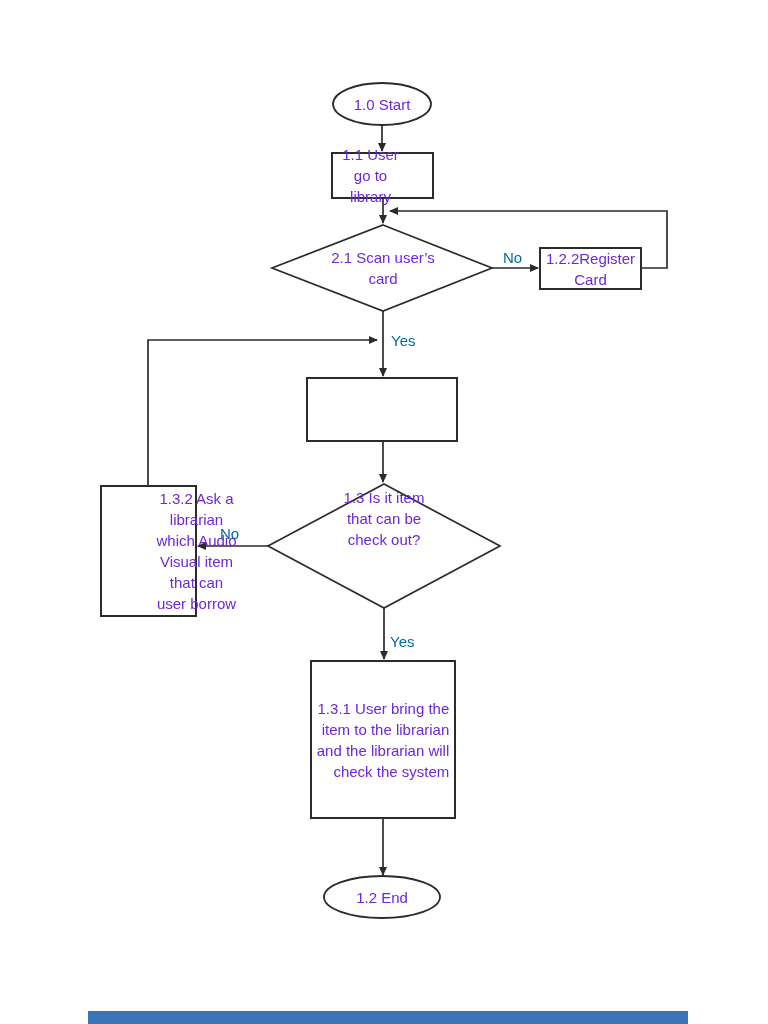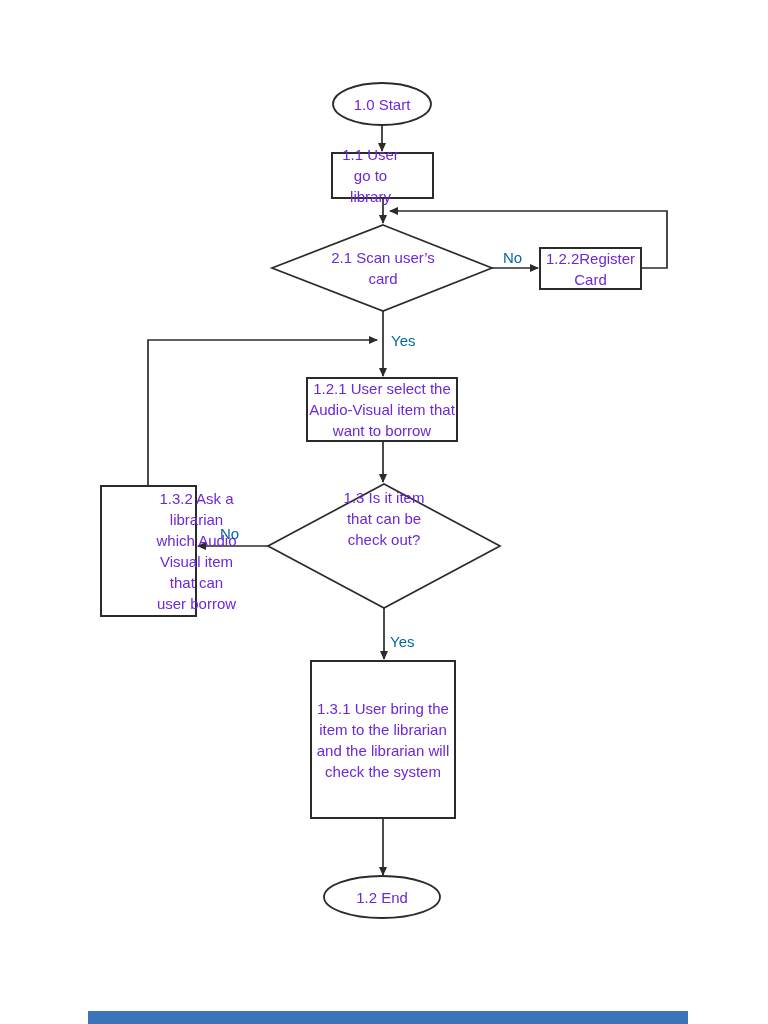--- a/index.html
+++ b/index.html
@@ -81,33 +81,30 @@
     <ellipse cx="382" cy="897" rx="58" ry="21" fill="#ffffff" stroke="#2b2b2b" stroke-width="1.8"></ellipse>
   </svg>
 
   <div class="lbl" style="left:333px; top:84px;  width:98px;  height:41px;">1.0 Start</div>
   <div class="lbl" style="left:332px; top:153px; width:77px; height:45px;">1.1 User go to
 library</div>
   <div class="lbl" style="left:308px; top:225px; width:150px; height:86px;">2.1 Scan user’s
 card</div>
   <div class="lbl" style="left:540px; top:248px; width:101px; height:41px;">1.2.2Register
 Card</div>
-  <div class="lbl" style="left:307px; top:378px; width:150px; height:63px;">1.2.1 User select the
-Audio-Visual item that
-want to borrow</div>
   <div class="lbl" style="left:309px; top:456px; width:150px; height:124px;">1.3 Is it item
 that can be
 check out?</div>
   <div class="lbl" style="left:101px; top:486px; width:95px;  height:130px;padding-left:48px;">1.3.2 Ask a
 librarian
 which Audio
 Visual item
 that can
 user borrow</div>
-  <div class="lbl" style="left:311px; top:661px; width:144px; height:157px;">1.3.1 User bring the
+  <div class="lbl" style="left:311px; top:661px; width:144px; height:157px;text-align:right;">1.3.1 User bring the
 item to the librarian
 and the librarian will
 check the system</div>
   <div class="lbl" style="left:324px; top:876px; width:116px; height:42px;">1.2 End</div>
 
   <div class="edge-lbl" style="left:503px; top:248px;">No</div>
   <div class="edge-lbl" style="left:391px; top:331px;">Yes</div>
   <div class="edge-lbl" style="left:220px; top:524px;">No</div>
   <div class="edge-lbl" style="left:390px; top:632px;">Yes</div>
 

